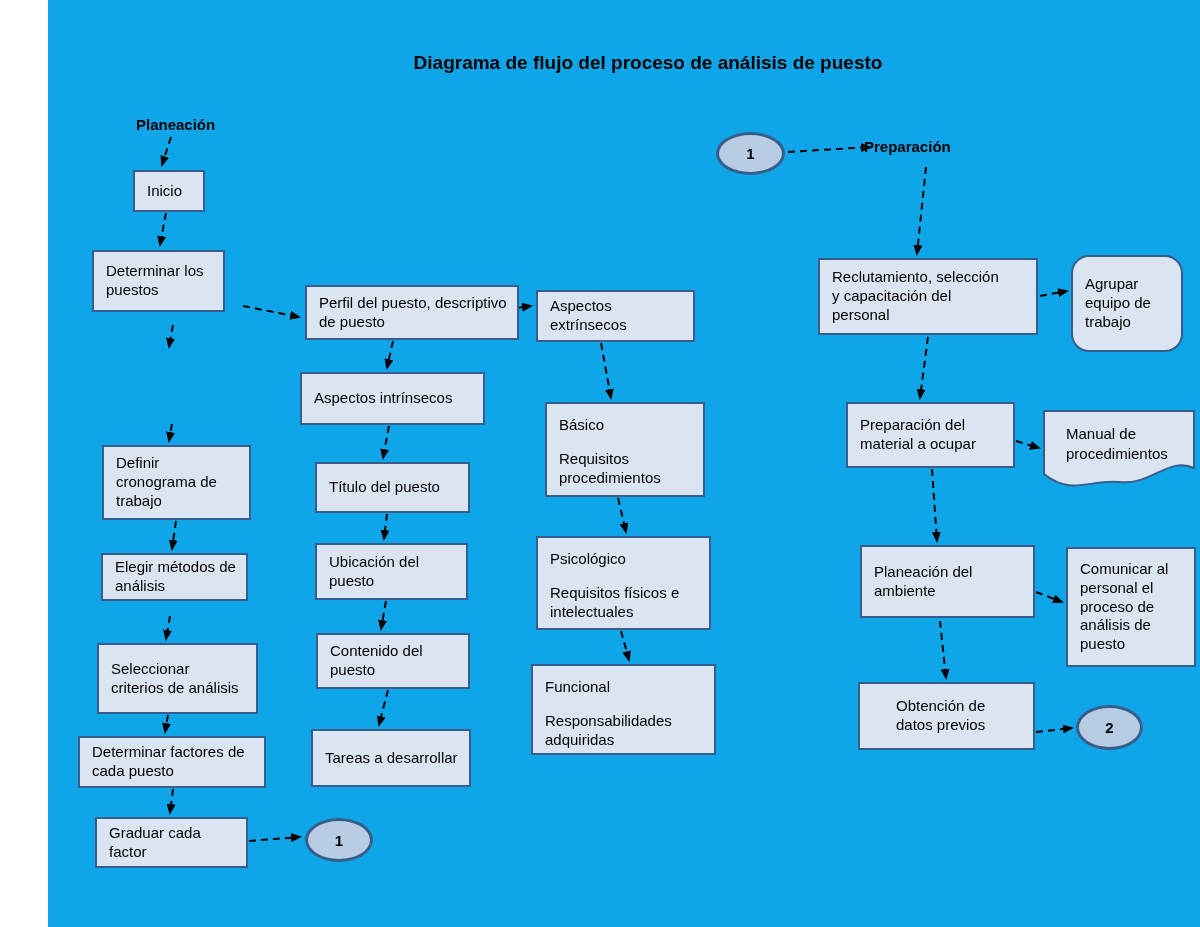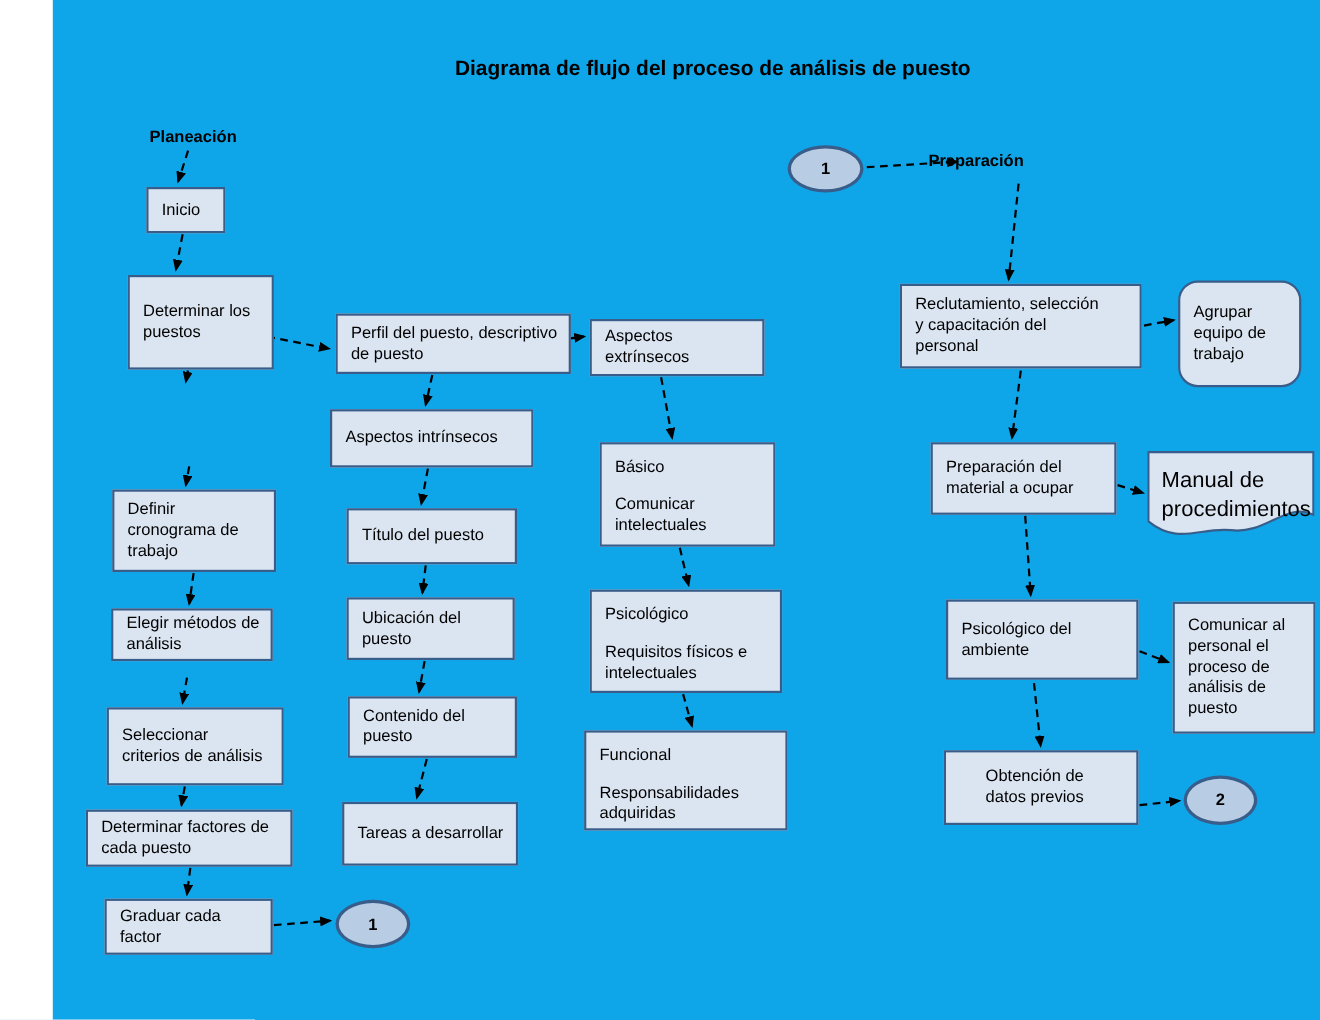--- a/index.html
+++ b/index.html
@@ -6,21 +6,21 @@
   .canvas {
     position:relative; width:1200px; height:927px; background:#0ea5e9;
     font-family:"Liberation Sans", sans-serif; color:#000; overflow:hidden;margin-left:48px;
   }
   .title {
     position:absolute; left:0; top:52px; width:100%; text-align:center;
     font-size:19px; font-weight:bold;
   }
   .stage-label { position:absolute; font-size:15px; font-weight:bold; }
   #lbl-planeacion { left:88px;  top:116px; }
-  #lbl-preparacion{ left:796px; top:138px; }
+  #lbl-preparacion{ left:816px; top:138px; }
 
   .node {
     position:absolute; box-sizing:border-box;
     background:var(--box-fill,#dbe5f1); border:2px solid var(--box-border,#385d8a);
     display:flex; align-items:center; font-size:15px; line-height:1.25;
     padding:6px 10px 6px 12px;
   }
   .node .node-text { display:block; }
   .node.multi { flex-direction:column; align-items:flex-start; justify-content:flex-start;
     gap:15px; padding-top:12px; }
@@ -28,29 +28,29 @@
   .ellipse-node {
     position:absolute; box-sizing:border-box;
     background:var(--ellipse-fill,#b8cce4); border:3px solid var(--box-border,#385d8a);
     border-radius:50%; display:flex; align-items:center; justify-content:center;
     font-size:15px; font-weight:bold;
   }
 
   .doc-node { position:absolute; }
   .doc-node svg { position:absolute; left:0; top:0; display:block; }
   .doc-shape { fill:var(--box-fill,#dbe5f1); stroke:var(--box-border,#385d8a); stroke-width:2; }
-  .doc-text { position:absolute; left:13px; top:14px; font-size:20px; line-height:1.3; }
+  .doc-text { position:absolute; left:23px; top:14px; font-size:15px; line-height:1.3; }
 
   svg.arrows { position:absolute; left:0; top:0; width:1200px; height:927px; pointer-events:none; }
   .arrow { stroke:var(--arrow-color,#000); stroke-width:2; stroke-dasharray:7 5; fill:none; }
   .arrowhead { fill:var(--arrow-color,#000); }
 
   
   #n-inicio       { left:85px;  top:170px; width:72px;  height:42px; }
-  #n-determinar   { left:68px;  top:250px; width:133px; height:86px; }
+  #n-determinar   { left:44px;  top:250px; width:133px; height:62px; }
   #n-elaborar     { left:58px;  top:351px; width:145px; height:72px; }
   #n-definir      { left:54px;  top:445px; width:149px; height:75px; }
   #n-elegir       { left:53px;  top:553px; width:147px; height:48px; }
   #n-seleccionar  { left:49px;  top:643px; width:161px; height:71px; }
   #n-factores     { left:30px;  top:736px; width:188px; height:52px; }
   #n-graduar      { left:47px;  top:817px; width:153px; height:51px; }
   #n-conn1b       { left:257px; top:818px; width:68px;  height:44px; }
   #n-perfil       { left:257px; top:285px; width:214px; height:55px; }
   #n-intrinsecos  { left:252px; top:372px; width:185px; height:53px; }
   #n-titulo       { left:267px; top:462px; width:155px; height:51px; }
@@ -159,21 +159,21 @@
   </div>
   <div class="node" id="n-tareas">
     <span class="node-text">Tareas a desarrollar</span>
   </div>
 
   <div class="node" id="n-extrinsecos">
     <span class="node-text">Aspectos extrínsecos</span>
   </div>
   <div class="node multi" id="n-basico">
     <span class="node-text">Básico</span>
-    <span class="node-text">Comunicar intelectuales</span>
+    <span class="node-text">Requisitos procedimientos</span>
   </div>
   <div class="node multi" id="n-psicologico">
     <span class="node-text">Psicológico</span>
     <span class="node-text">Requisitos físicos e intelectuales</span>
   </div>
   <div class="node multi" id="n-funcional">
     <span class="node-text">Funcional</span>
     <span class="node-text">Responsabilidades adquiridas</span>
   </div>
 
@@ -189,21 +189,21 @@
   <div class="node" id="n-material">
     <span class="node-text">Preparación del material a ocupar</span>
   </div>
   <div class="doc-node" id="n-manual">
     <svg width="152" height="82" viewBox="0 0 152 82">
       <path class="doc-shape" d="M1,1 H151 V58 C126,46 108,76 76,72 C48,69 28,86 1,64 Z"></path>
     </svg>
     <span class="doc-text">Manual de procedimientos</span>
   </div>
   <div class="node" id="n-ambiente">
-    <span class="node-text">Psicológico del ambiente</span>
+    <span class="node-text">Planeación del ambiente</span>
   </div>
   <div class="node" id="n-comunicar">
     <span class="node-text">Comunicar al personal el proceso de análisis de puesto</span>
   </div>
   <div class="node" id="n-obtencion">
     <span class="node-text">Obtención de datos previos</span>
   </div>
   <div class="ellipse-node" id="n-conn2">
     <span>2</span>
   </div>

